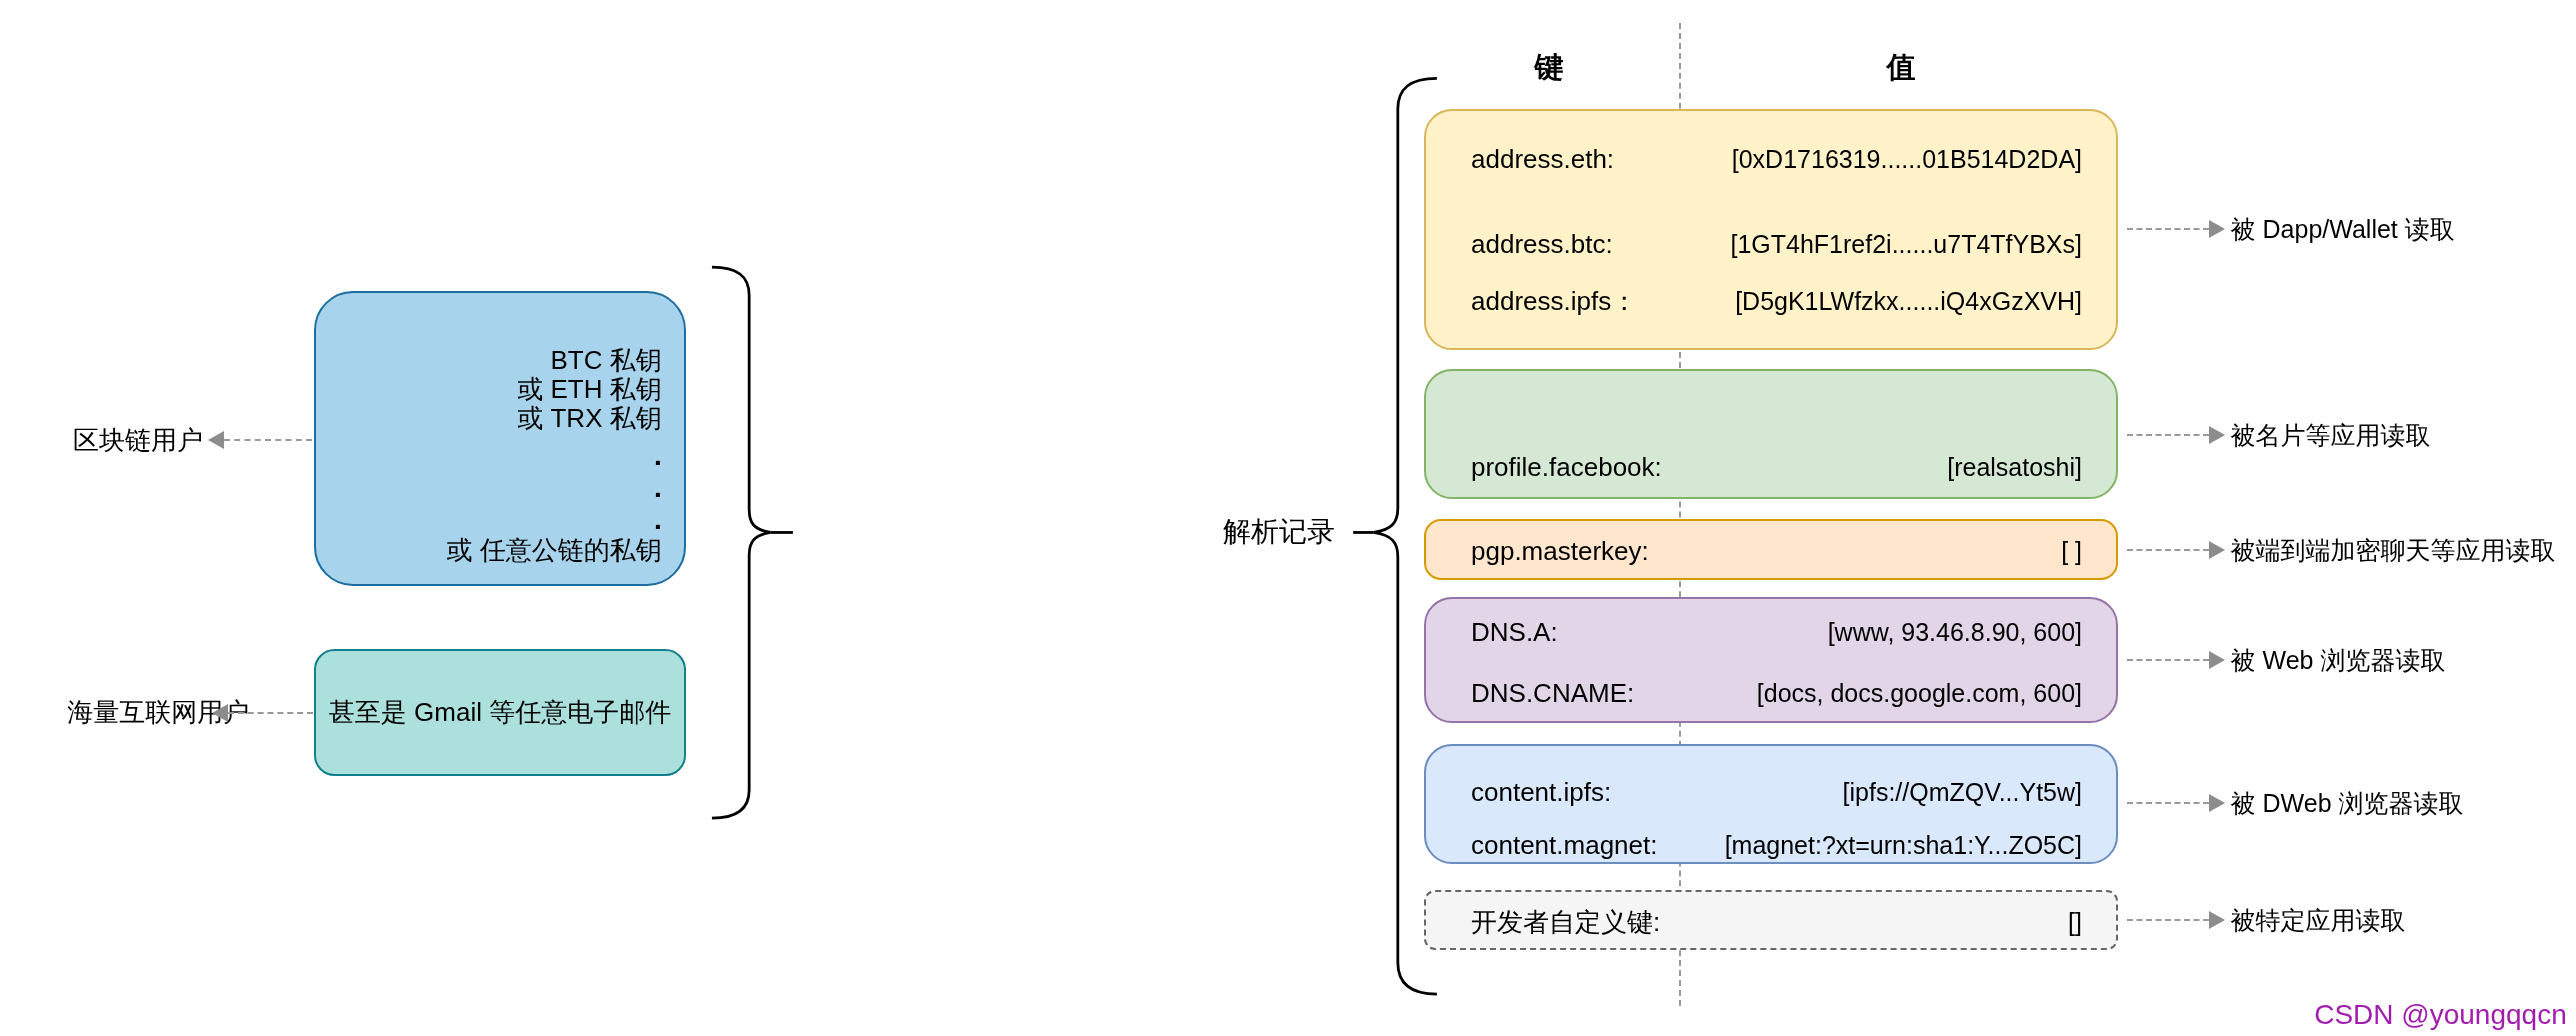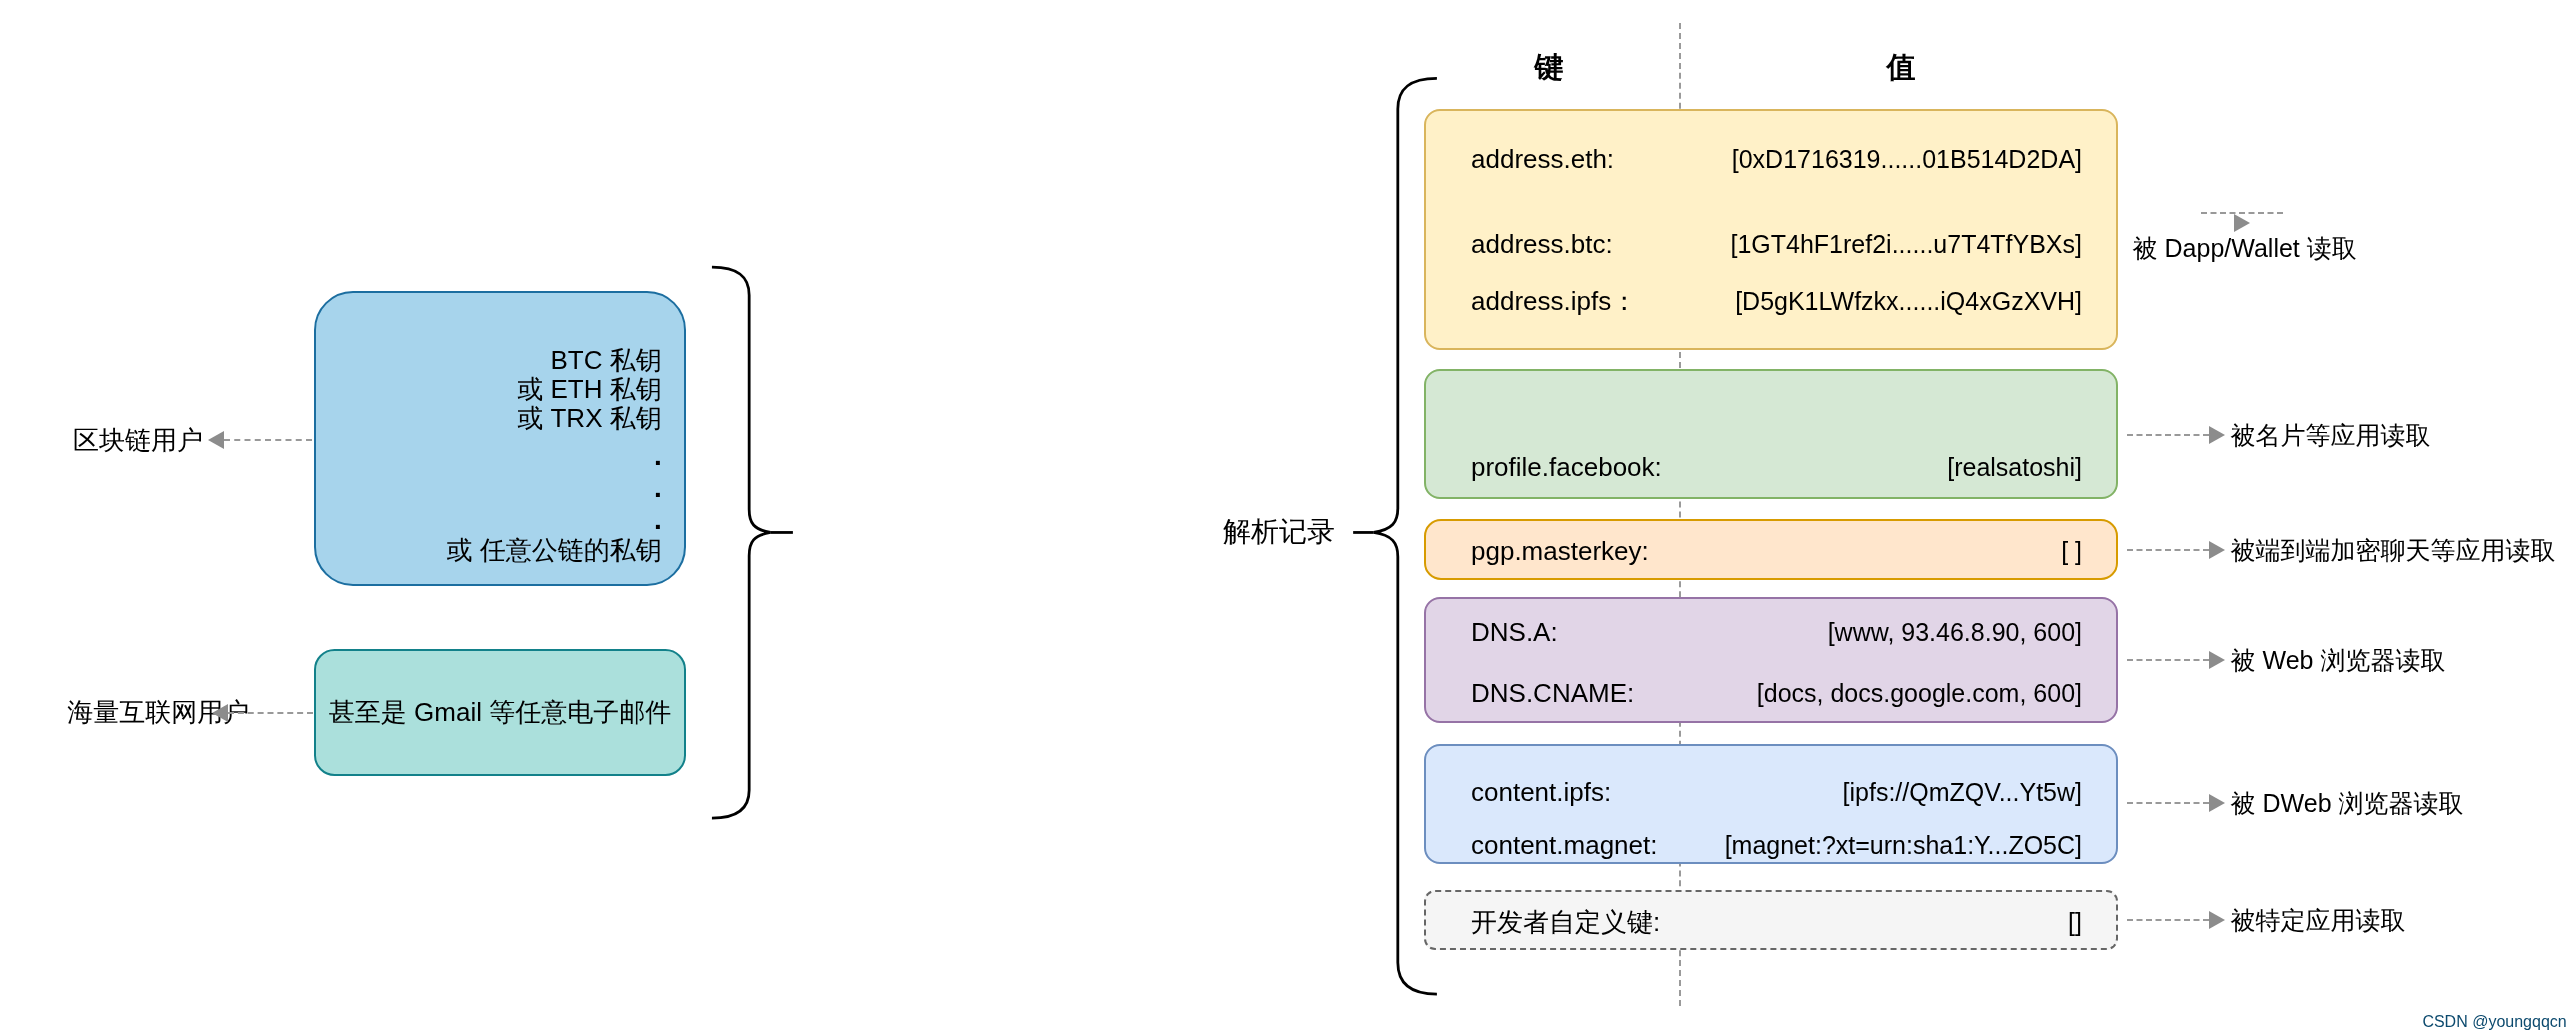--- a/index.html
+++ b/index.html
@@ -20,42 +20,42 @@
            font-size:27px;line-height:35px;}
   .domain-box{position:absolute;left:930px;top:468px;width:252px;height:127px;background:#fff;
               border:2.8px solid #000;border-radius:24px;box-sizing:border-box;text-align:center;}
   .domain-box .nm{position:absolute;left:0;right:0;top:71px;font-size:27px;}
   .domain-box svg{position:absolute;left:50%;margin-left:-21.4px;top:9.3px;}
   .res-lbl{position:absolute;left:1197px;top:514px;width:164px;text-align:center;
            font-size:28px;line-height:35px;}
   
   .hdr{position:absolute;top:48px;width:74px;text-align:center;font-size:29px;font-weight:600;}
   .vdash{position:absolute;left:1679px;top:23px;height:983px;width:0;border-left:2.8px dashed #9a9a9a;}
-  .grp{position:absolute;left:1424px;width:694px;box-sizing:border-box;border-radius:16px;}
+  .grp{position:absolute;left:1424px;width:694px;box-sizing:border-box;border-radius:28px;}
   .grp .row{position:absolute;left:0;right:0;height:34px;line-height:34px;}
   .grp .k{position:absolute;left:45px;font-size:26px;white-space:nowrap;}
   .grp .v{position:absolute;right:34px;font-size:25px;white-space:nowrap;}
   .g0{top:109px;height:241px;background:#FFF1C8;border:2.8px solid #D9B55C;}
   .g1{top:369px;height:130px;background:#D5E8D4;border:2.8px solid #82B366;}
   .g2{top:519px;height:61px;background:#FFE6CC;border:2.8px solid #D79B00;border-radius:17px;}
   .g3{top:597px;height:126px;background:#E1D5E7;border:2.8px solid #9673A6;}
   .g4{top:744px;height:120px;background:#DAE8FC;border:2.8px solid #6C8EBF;}
   .g5{top:890px;height:60px;background:#F5F5F5;border:2.8px dashed #666;border-radius:11.2px;}
   
   .l-arrow{position:absolute;display:flex;align-items:center;height:18.6px;}
   .l-arrow .head-l{width:0;height:0;border-right:16px solid #8c8c8c;
                    border-top:9.3px solid transparent;border-bottom:9.3px solid transparent;}
   .l-arrow .dash{border-top:2.8px dashed #999;}
   .r-arrow{position:absolute;display:flex;align-items:center;height:34px;white-space:nowrap;}
   .r-arrow .dash{width:82px;border-top:2.8px dashed #999;}
   .r-arrow .head-r{width:0;height:0;border-left:16px solid #8c8c8c;
                    border-top:9.3px solid transparent;border-bottom:9.3px solid transparent;}
   .r-arrow .txt{font-size:25px;margin-left:5.6px;}
   .brace-svg{position:absolute;left:0;top:0;pointer-events:none;}
-  .watermark{position:absolute;right:9.3px;bottom:5.6px;font-size:16px;color:#0c4a6e;}
+  .watermark{position:absolute;right:9.3px;bottom:5.6px;font-size:28px;color:#a21caf;}
 </style>
 </head>
 <body>
 
 <div class="canvas">
 
   <div class="lbl" style="left:56px;top:423px;width:147px;text-align:right;">区块链用户</div>
   <div class="l-arrow" style="left:208px;top:431px;width:104px;">
     <span class="head-l"></span>
     <span class="dash" style="flex:1"></span>
@@ -149,21 +149,21 @@
     </div>
   </div>
 
   <div class="grp g5">
     <div class="row" style="top:13px">
       <span class="k">开发者自定义键:</span>
       <span class="v">[]</span>
     </div>
   </div>
 
-  <div class="r-arrow" style="left:2127px;top:212px;flex-direction:column;">
+  <div class="r-arrow" style="left:2127px;top:212px;">
     <span class="dash"></span>
     <span class="head-r"></span>
     <span class="txt">被 Dapp/Wallet 读取</span>
   </div>
   <div class="r-arrow" style="left:2127px;top:418px;">
     <span class="dash"></span>
     <span class="head-r"></span>
     <span class="txt">被名片等应用读取</span>
   </div>
   <div class="r-arrow" style="left:2127px;top:533px;">

